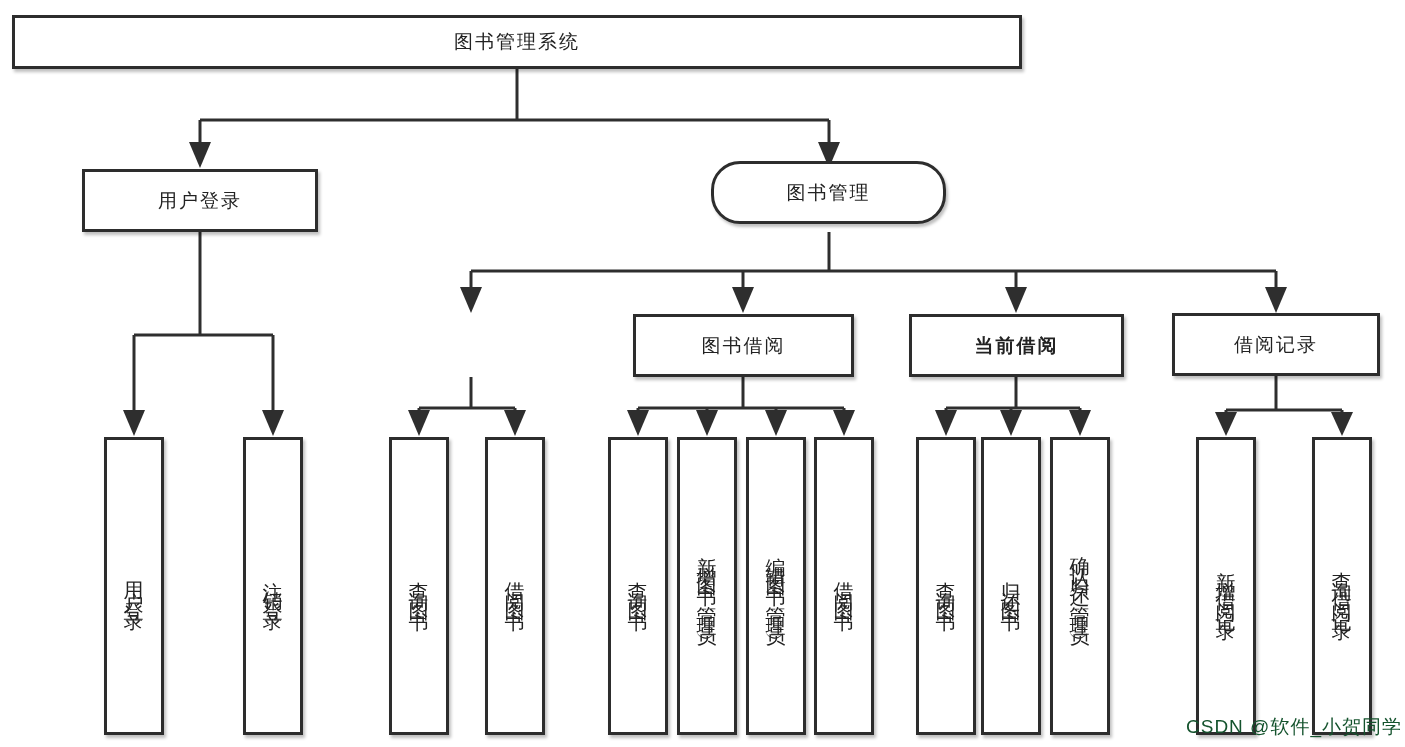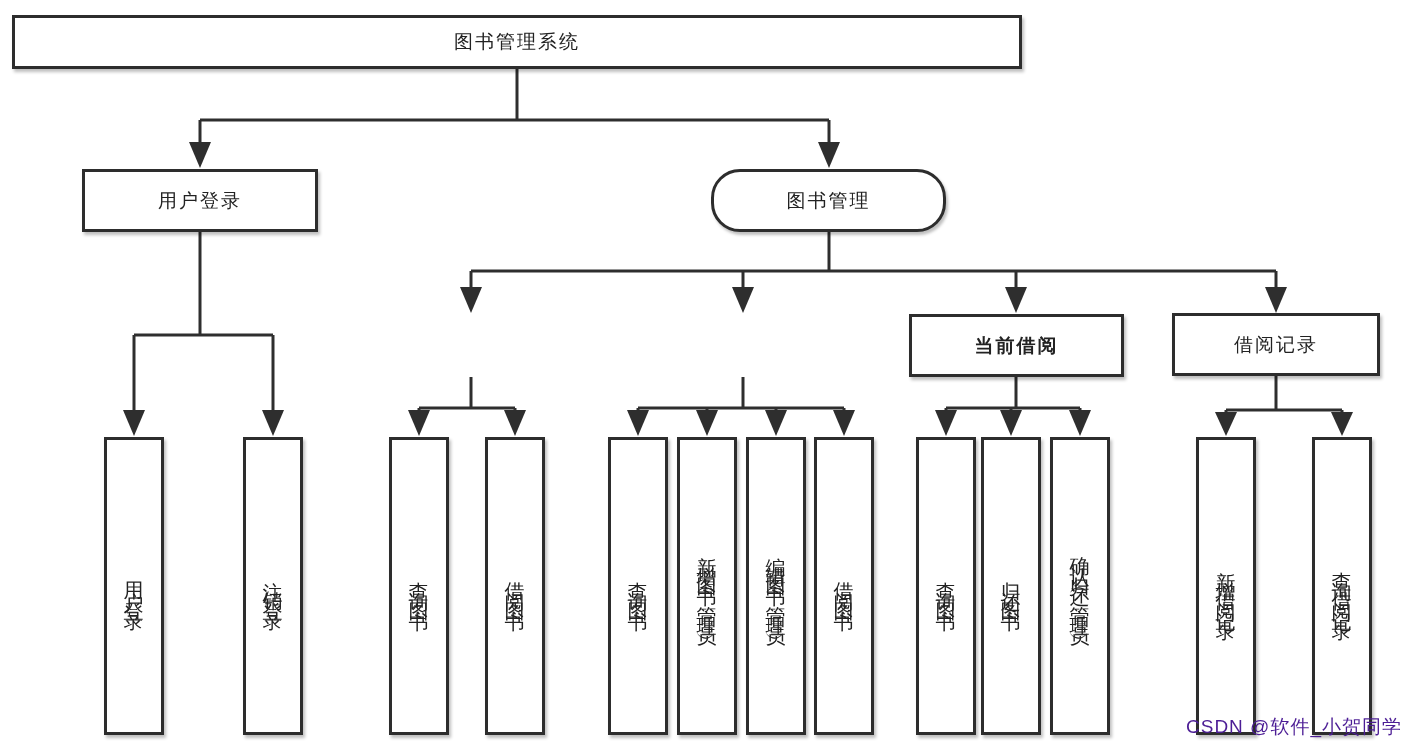--- a/index.html
+++ b/index.html
@@ -16,36 +16,36 @@
   }
   .h{font-size:19px;letter-spacing:2px;white-space:nowrap;}
   .v{
     writing-mode:vertical-rl;text-orientation:mixed;
     font-size:20px;letter-spacing:10px;line-height:1;white-space:nowrap;
   }
   
   .n-root{left:12px;top:15px;width:1010px;height:54px;}
   
   .n-user-login{left:82px;top:169px;width:236px;height:63px;}
-  .n-book-mgmt{left:711px;top:169px;width:235px;height:63px;border-radius:29px;}
+  .n-book-mgmt{left:711px;top:161px;width:235px;height:63px;border-radius:29px;}
   
   .n-new-books{left:362px;top:314px;width:218px;height:63px;}
   .n-borrowing{left:633px;top:314px;width:221px;height:63px;}
   .n-current{left:909px;top:314px;width:215px;height:63px;font-weight:bold;}
   .n-records{left:1172px;top:313px;width:208px;height:63px;font-family:Liberation Serif, serif;}
   
   .leaf{top:437px;width:60px;height:298px;}
   .l1{left:104px;} .l2{left:243px;}
   .l3{left:389px;} .l4{left:485px;}
   .l5{left:608px;} .l6{left:677px;} .l7{left:746px;} .l8{left:814px;}
   .l9{left:916px;} .l10{left:981px;} .l11{left:1050px;}
   .l12{left:1196px;} .l13{left:1312px;}
   .watermark{
     position:absolute;left:1186px;top:714px;width:214px;
-    font-size:19px;color:#4c1d95;letter-spacing:1px;white-space:nowrap;
+    font-size:19px;color:#14532d;letter-spacing:1px;white-space:nowrap;
   }
   .cline{stroke:#2e2e2e;stroke-width:3;fill:none;}
   .ahead{fill:#2e2e2e;stroke:none;}
 </style>
 </head>
 <body>
 
 <div id="stage">
 
   <svg class="connectors" viewBox="0 0 1405 747" xmlns="http://www.w3.org/2000/svg">
@@ -128,20 +128,23 @@
     <span>图书管理系统</span>
   </div>
 
   <div class="box h n-user-login">
     <span>用户登录</span>
   </div>
   <div class="box h n-book-mgmt">
     <span>图书管理</span>
   </div>
 
+  <div class="box h n-borrowing">
+    <span>图书借阅</span>
+  </div>
   <div class="box h n-current">
     <span>当前借阅</span>
   </div>
   <div class="box h n-records">
     <span>借阅记录</span>
   </div>
 
   <div class="box v leaf l1">
     <span>用户登录</span>
   </div>

